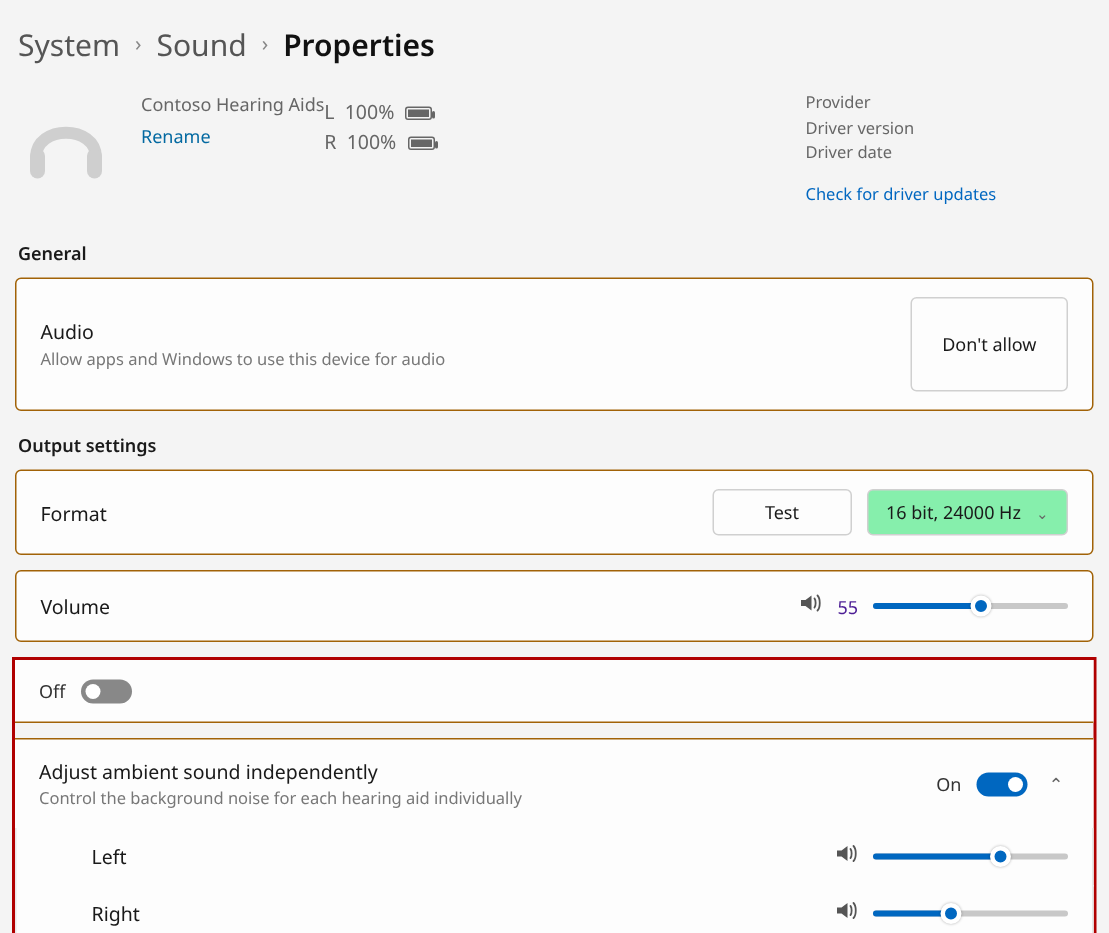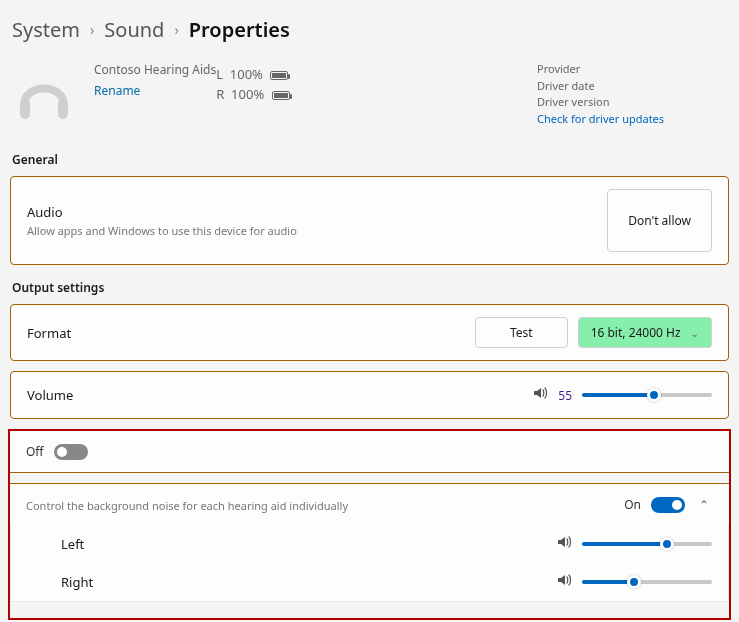--- a/index.html
+++ b/index.html
@@ -11,21 +11,21 @@
   .breadcrumb .chevron { color: #888; font-size: 14px; }
 
   .device-header { display: flex; padding: 10px 12px 18px 12px; }
   .device-icon { width: 64px; height: 64px; margin-right: 18px; margin-top: 4px; }
   .device-info { flex: 1; }
   .device-name { font-weight: 600; font-size: 15px; margin-bottom: 4px; }
   .device-sub { font-size: 12px; color: #666; }
   .device-levels { font-size: 13px; color: #666; line-height: 1.5; margin-top: 4px;}
   .rename { font-size: 12px; color: #0369a1; cursor: pointer; margin-top: 2px; display: inline-block;}
   .driver-col { font-size: 11px; color: #666; line-height: 1.5; width: 190px;}
-  .driver-col .link { color: #0067c0; cursor: pointer; }
+  .driver-col .link { color: #0067c0; cursor: pointer; margin-top: 11px; }
 
   .section-title { font-size: 12px; font-weight: 600; padding: 4px 12px 8px 12px;}
 
   .card { background: #fdfdfd; border: 1px solid #a16207; border-radius: 4px; margin: 0 10px 10px 10px; padding: 12px 16px; display: flex; align-items: center; justify-content: space-between; }
   .card .label { font-size: 13px; }
   .card .sublabel { font-size: 11px; color: #777; margin-top: 2px;}
   .card .right { display: flex; align-items: center; gap: 10px; }
 
   .btn { background: #fdfdfd; border: 1px solid #d0d0d0; border-radius: 4px; font-size: 12px; padding: 22px 20px; cursor: pointer; }
   .select { background: #86efac; border: 1px solid #d0d0d0; border-radius: 4px; font-size: 12px; padding: 6px 12px; cursor: pointer; display: flex; align-items: center; gap: 10px;}
@@ -88,22 +88,22 @@
       </div>
       <div>
         <span>R</span>&nbsp;
         <span>100%</span>
         <span class="battery"><span class="fill" style="width:14px"></span></span>
       </div>
     </div>
   </div>
   <div class="driver-col">
     <div>Provider</div>
+    <div>Driver version</div>
     <div>Driver date</div>
-    <div>Driver version</div>
     <div class="link">Check for driver updates</div>
   </div>
 </div>
 
 <div class="section-title">General</div>
 <div class="card">
   <div>
     <div class="label">Audio</div>
     <div class="sublabel">Allow apps and Windows to use this device for audio</div>
   </div>
@@ -146,20 +146,21 @@
     <div class="right">
       <span class="toggle-label">Off</span>
       <div class="toggle">
           <div class="knob"></div>
         </div>
     </div>
   </div>
 
   <div class="card">
     <div>
+      <div class="label">Adjust ambient sound independently</div>
       <div class="sublabel">Control the background noise for each hearing aid individually</div>
     </div>
     <div class="right">
       <span class="toggle-label">On</span>
       <div class="toggle on">
           <div class="knob"></div>
         </div>
       <span class="expand-chev">⌃</span>
     </div>
   </div>

